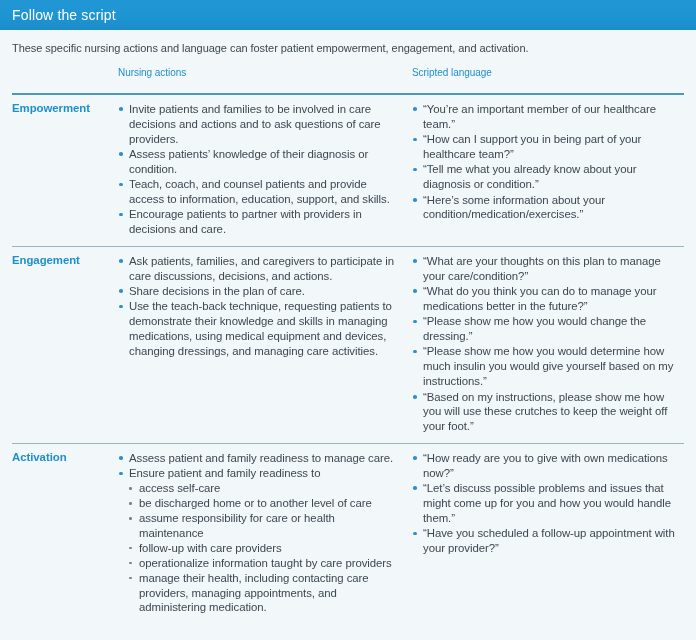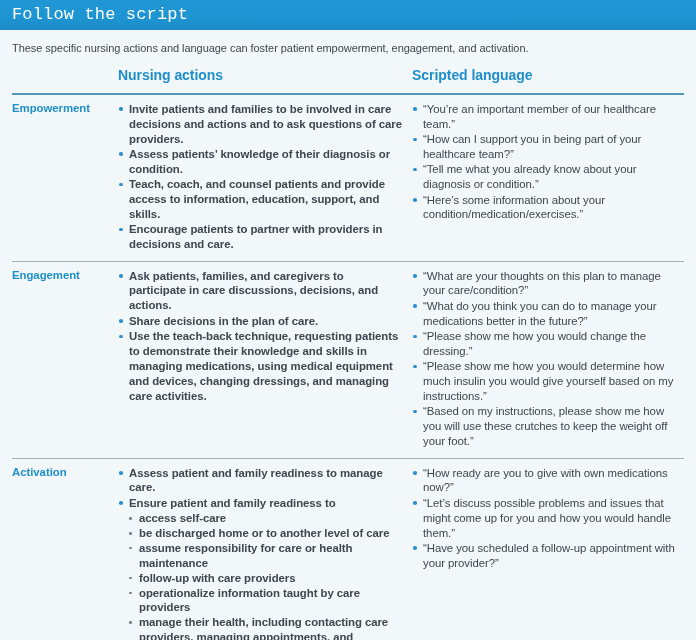--- a/index.html
+++ b/index.html
@@ -23,26 +23,25 @@
   .header-bar {
     height: 30px;
     background: linear-gradient(to bottom, #2196d4 0%, #1e95d3 55%, #1b8cc8 100%);
     display: flex;
     align-items: center;
     padding: 0 0 0 12px;
     box-sizing: border-box;
   }
   .header-title {
     color: #ffffff;
-    font-size: 17px;
+    font-size: 14px;
     font-weight: 400;
     letter-spacing: 0.15px;
     line-height: 1;
     padding-bottom: 1px;
-    font-family: Liberation Mono, monospace;
   }
   
   .body-wrap {
     padding: 0 8px;
     box-sizing: border-box;
   }
   .intro {
     color: #3c4750;
     font-size: 11px;
     line-height: 1.25;
@@ -52,22 +51,22 @@
   
   .col-head-row {
     position: relative;
     height: 26px;
     margin-top: 11px;
   }
   .col-head {
     position: absolute;
     top: 0;
     color: #1f8fcc;
-    font-size: 14px;
-    font-weight: bold;
+    font-size: 10px;
+    font-weight: normal;
     letter-spacing: -0.05px;
   }
   .col-head.actions { left: 110px; }
   .col-head.language { left: 404px; }
 
   .rule-thick {
     height: 2px;
     background: #4e97b8;
     margin: 0 0 0 0;
   }
@@ -90,21 +89,20 @@
     font-weight: bold;
     padding-left: 4px;
     box-sizing: border-box;
     letter-spacing: -0.05px;
   }
   .col-actions {
     flex: 0 0 294px;
     width: 294px;
     box-sizing: border-box;
     padding-right: 10px;
-    font-weight: bold;
   }
   .col-language {
     flex: 1 1 auto;
     box-sizing: border-box;
     padding-right: 6px;
   }
   ul.blist {
     list-style: none;
     margin: 0;
     padding: 0;

